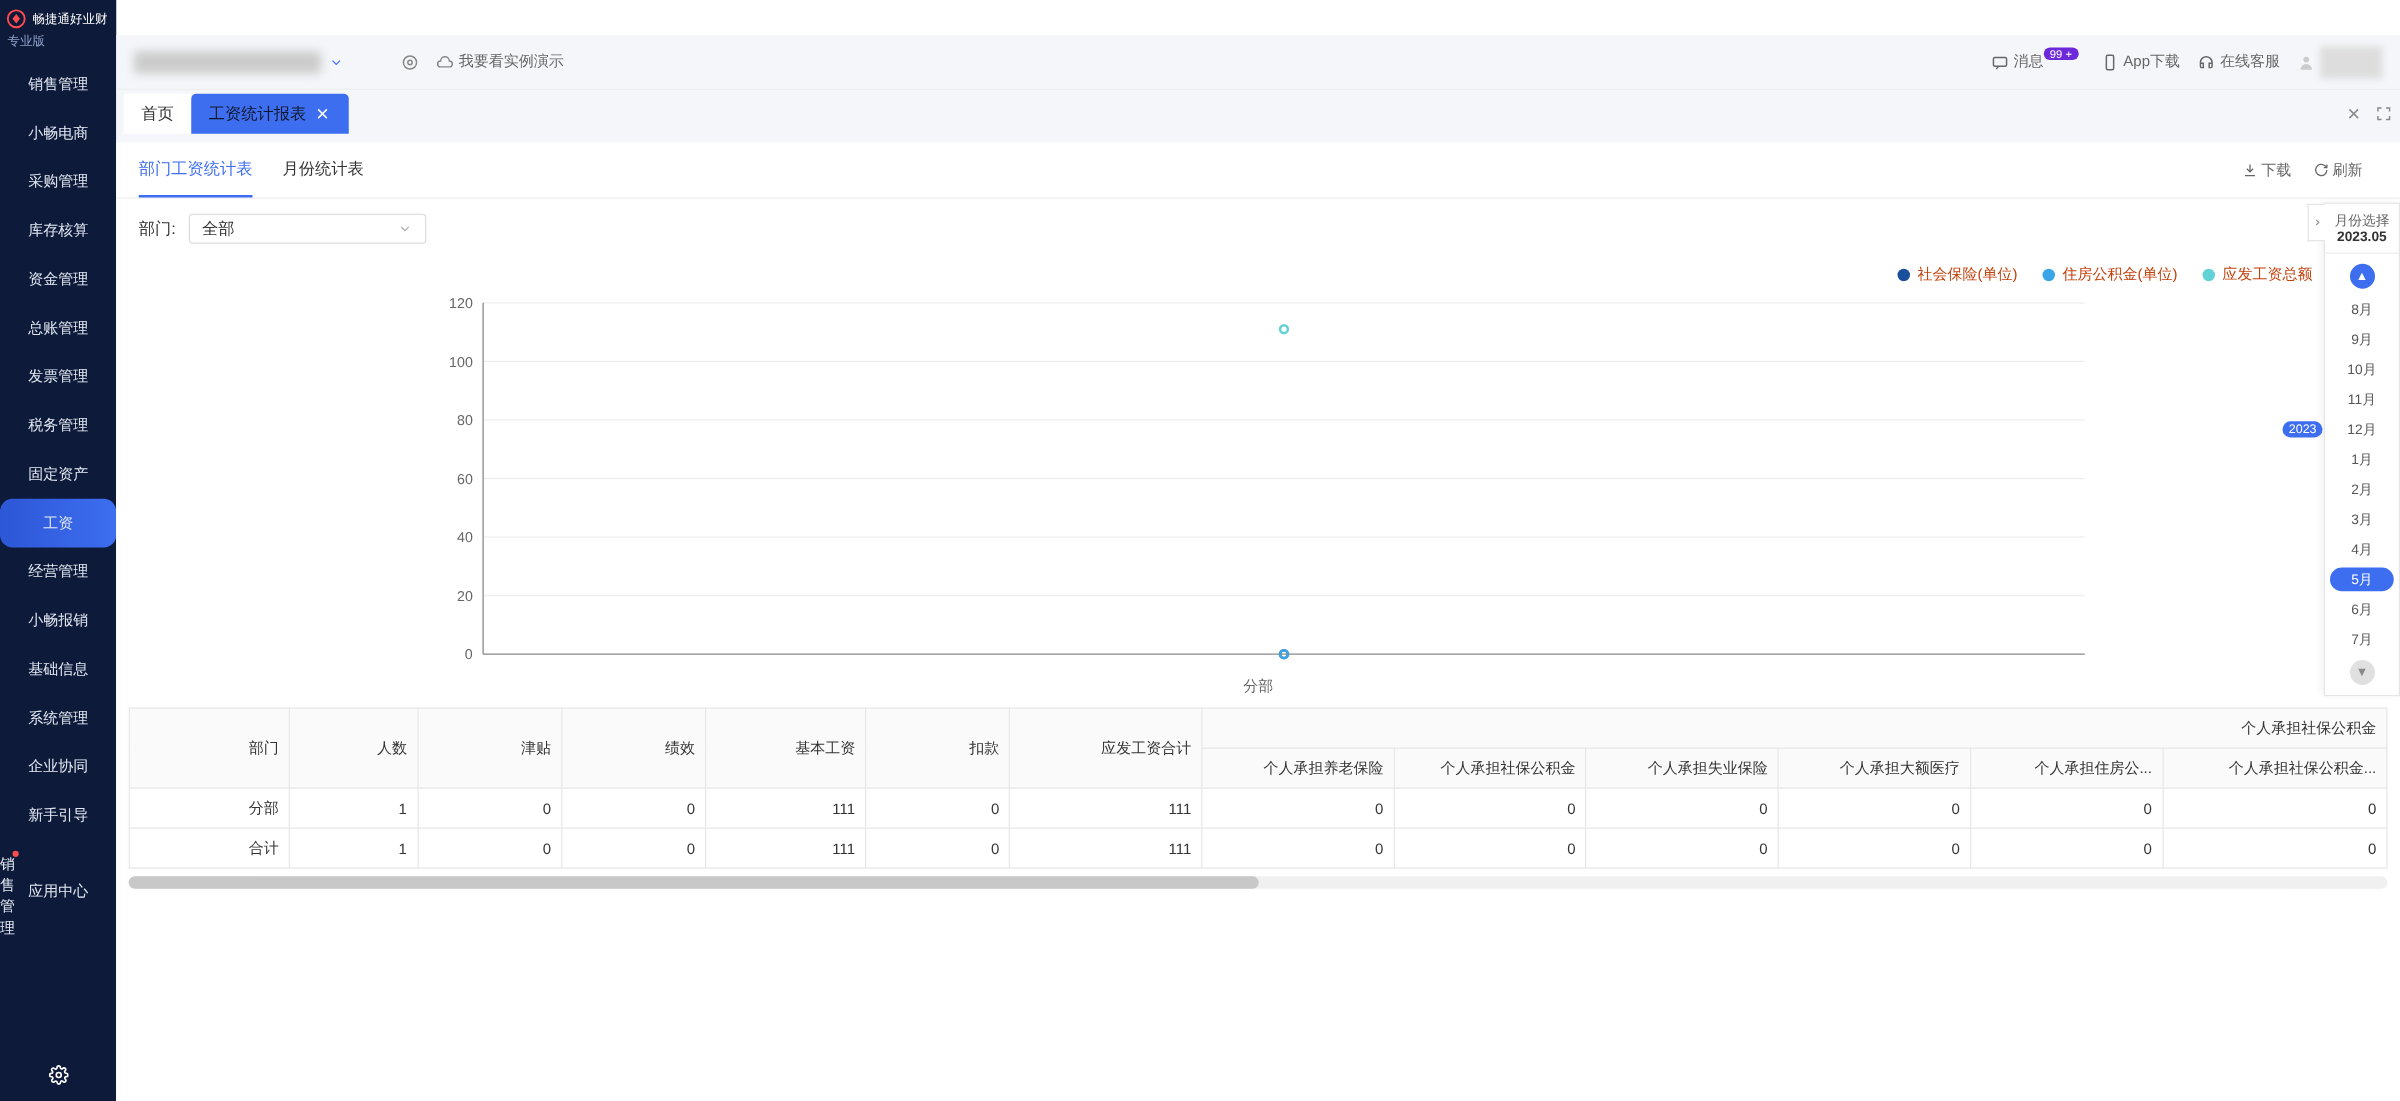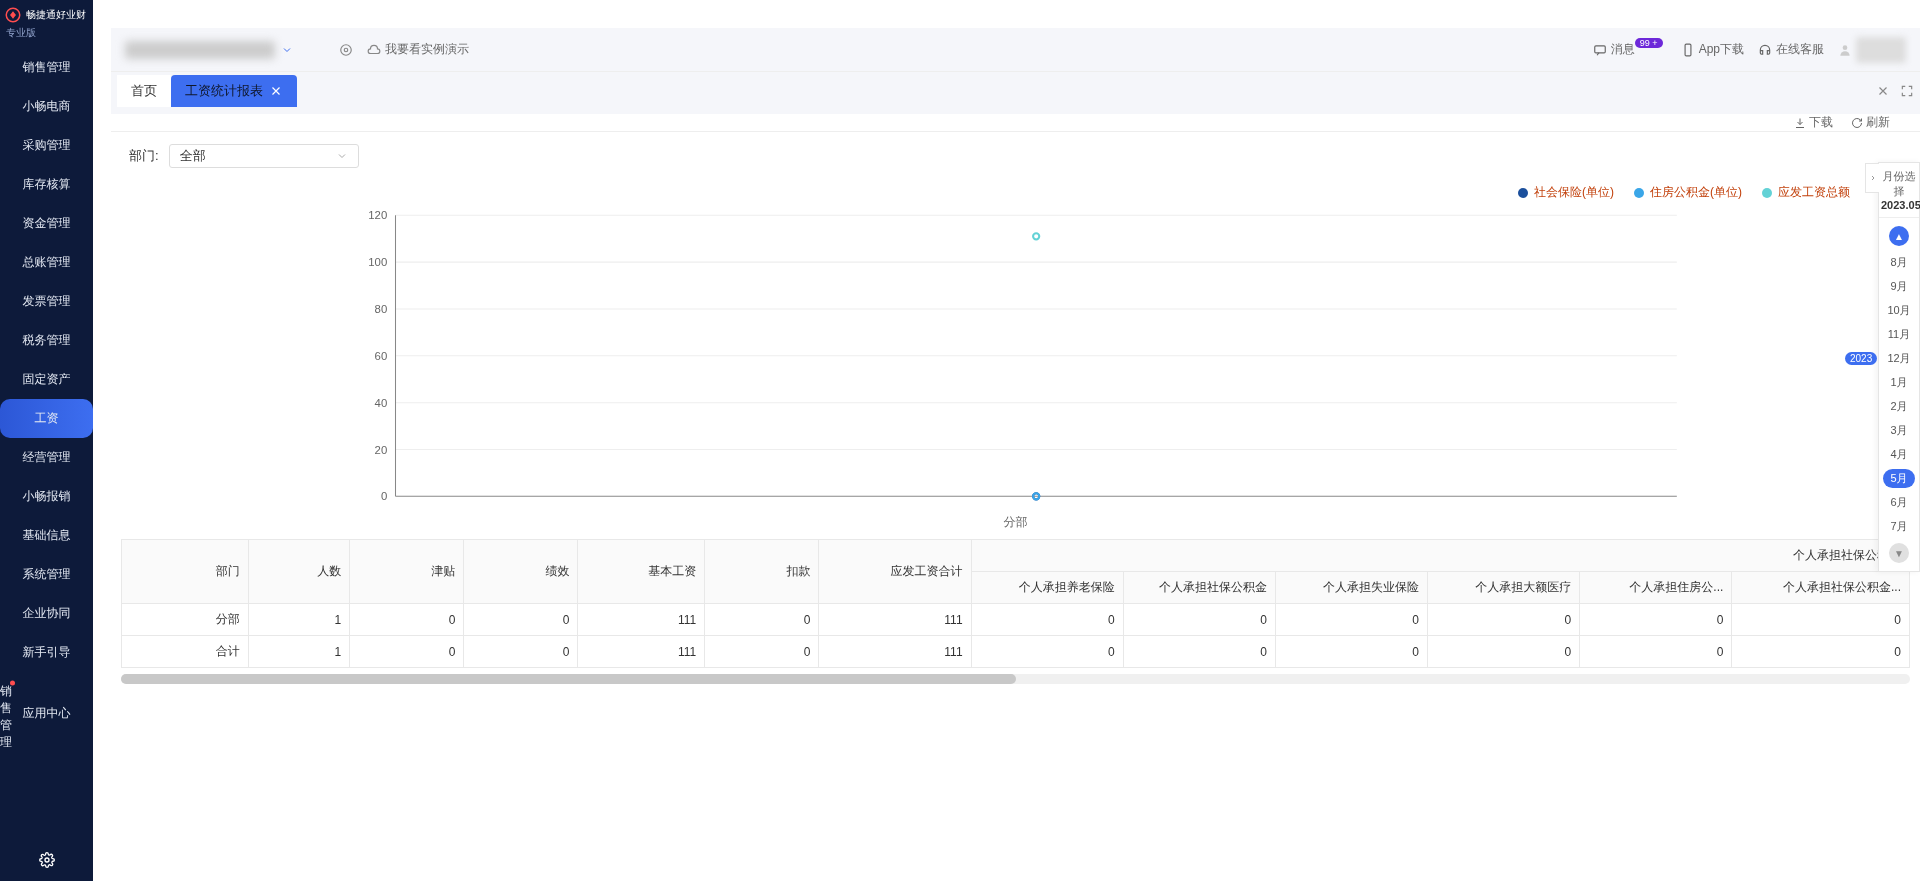--- a/index.html
+++ b/index.html
@@ -1,17 +1,17 @@
 <!DOCTYPE html>
 <html><head>
 <meta charset="utf-8">
 <style>
 * { margin: 0; padding: 0; box-sizing: border-box; }
 body { font-family: "Microsoft YaHei", -apple-system, sans-serif; font-size: 13px; color: #333; background: #fff; overflow: hidden; }
-.app { display: flex; height: 881px; width: 1920px; gap: 18px; }
+.app { display: flex; height: 881px; width: 1920px; }
 .sidebar { width: 93px; background: #0d1a3a; color: #fff; display: flex; flex-direction: column; }
 .logo-area { padding: 6px 4px 2px; display: flex; align-items: center; gap: 4px; }
 .logo-icon { width: 18px; height: 18px; }
 .logo-text { font-size: 10px; color: #fff; font-weight: 500; }
 .edition { font-size: 10px; color: #8ea0c9; padding: 0 6px 8px; }
 .menu { flex: 1; overflow-y: auto; }
 .menu-item { padding: 11px 0; text-align: center; font-size: 12px; color: #e3e8f2; cursor: pointer; position: relative; }
 .menu-item.active { background: linear-gradient(90deg,#2c57d6,#3d6ef0); border-radius: 10px; }
 .menu-item.dot::before { content:""; position:absolute; left:10px; top:50%; transform:translateY(-50%); width:5px; height:5px; background:#ff4d4f; border-radius:50%; }
 .gear-row { padding: 10px 0; text-align: center; }
@@ -44,21 +44,21 @@
 .dot { width:10px; height:10px; border-radius:50%; }
 .chart-svg { width:100%; height:310px; }
 .xlab { text-align:center; font-size:12px; color:#666; margin-top:-6px; }
 .table-wrap { padding:8px 10px 4px; overflow-x:hidden; }
 table { border-collapse:collapse; width:100%; table-layout:fixed; font-size:12px; }
 th, td { border:1px solid #e8e8e8; padding:7px 8px; text-align:right; white-space:nowrap; }
 th { background:#fafafa; color:#333; font-weight:500; }
 td.num { text-align:right; }
 .scroll-fake { height:10px; background:#f0f0f0; border-radius:5px; margin:2px 10px 8px; position:relative; }
 .scroll-thumb { height:10px; background:#c8c8c8; border-radius:5px; width:50%; }
-.month-picker { position:absolute; right:0; top:48px; width:42px; background:#fff; border:1px solid #e5e5e5; box-shadow:-2px 0 6px rgba(0,0,0,.05); z-index:5; }
+.month-picker { position:absolute; right:0; top:48px; width:61px; background:#fff; border:1px solid #e5e5e5; box-shadow:-2px 0 6px rgba(0,0,0,.05); z-index:5; }
 .mp-head { font-size:11px; padding:6px 2px; text-align:center; color:#666; border-bottom:1px solid #eee; }
 .mp-head-val { font-weight:600; color:#333; font-size:11px; }
 .mp-list { display:flex; flex-direction:column; align-items:center; gap:5px; padding:6px 0; position:relative; }
 .mp-arrow { width:20px; height:20px; background:#3d6ef0; color:#fff; border-radius:50%; display:flex; align-items:center; justify-content:center; font-size:10px; cursor:pointer; margin:2px 0; }
 .mp-arrow-down { background:#e0e0e0; color:#888; }
 .mp-item { font-size:11px; color:#555; cursor:pointer; padding:2px 0; width:100%; text-align:center; }
 .mp-item.sel { background:#3d6ef0; color:#fff; border-radius:10px; margin:0 4px; width:calc(100% - 8px); }
 .mp-year { position:absolute; left:-34px; top:134px; background:#3d6ef0; color:#fff; font-size:10px; padding:1px 5px; border-radius:8px; }
 .mp-collapse { position:absolute; left:-14px; top:0; width:14px; height:30px; background:#fff; border:1px solid #e5e5e5; border-right:none; display:flex; align-items:center; justify-content:center; cursor:pointer; }
 </style>
@@ -174,20 +174,24 @@
         <span class="icon-btn">
             <svg width="14" height="14" viewBox="0 0 24 24" stroke="#888" stroke-width="2" fill="none">
               <path d="M4 9V4h5M20 9V4h-5M4 15v5h5M20 15v5h-5"></path>
             </svg>
           </span>
       </div>
     </div>
 
     <div class="panel">
       <div class="inner-tabs">
+        <div id="inner-tabs-container" style="display:flex;gap:24px;">
+            <div class="inner-tab active">部门工资统计表</div>
+            <div class="inner-tab">月份统计表</div>
+          </div>
         <div class="inner-actions">
           <span class="link-btn">
             <svg width="12" height="12" viewBox="0 0 24 24" fill="none" stroke="#666" stroke-width="2">
                 <path d="M12 3v12m-5-5l5 5 5-5M4 21h16"></path>
               </svg>
             <span>下载</span>
           </span>
           <span class="link-btn">
             <svg width="12" height="12" viewBox="0 0 24 24" fill="none" stroke="#666" stroke-width="2">
                 <path d="M21 12a9 9 0 11-3-6.7L21 8M21 3v5h-5"></path>

